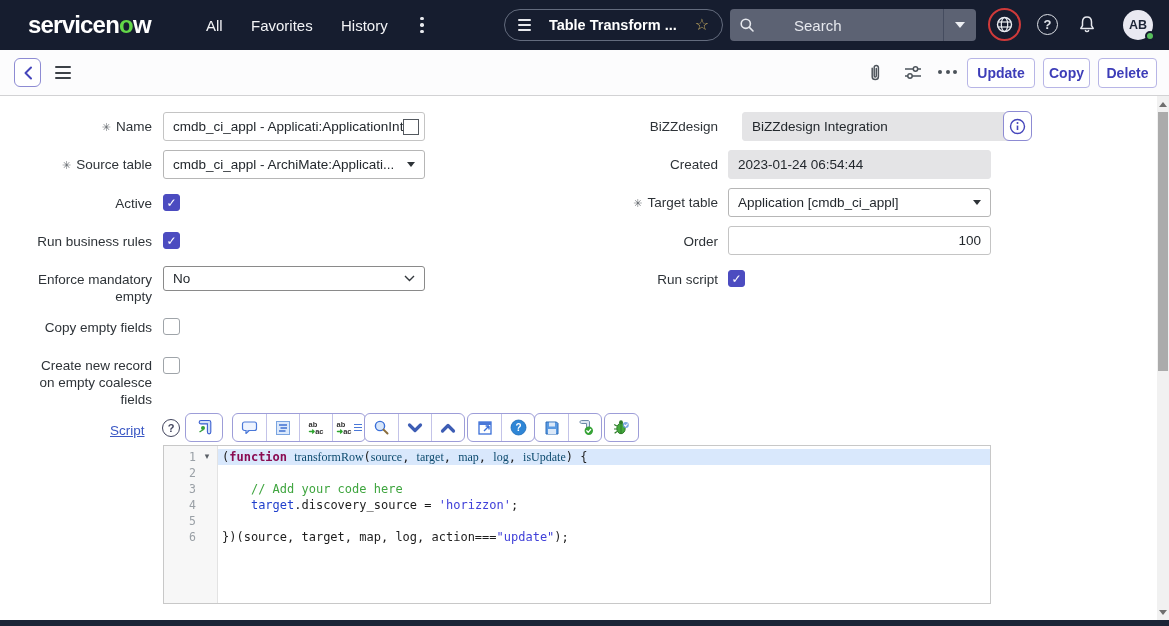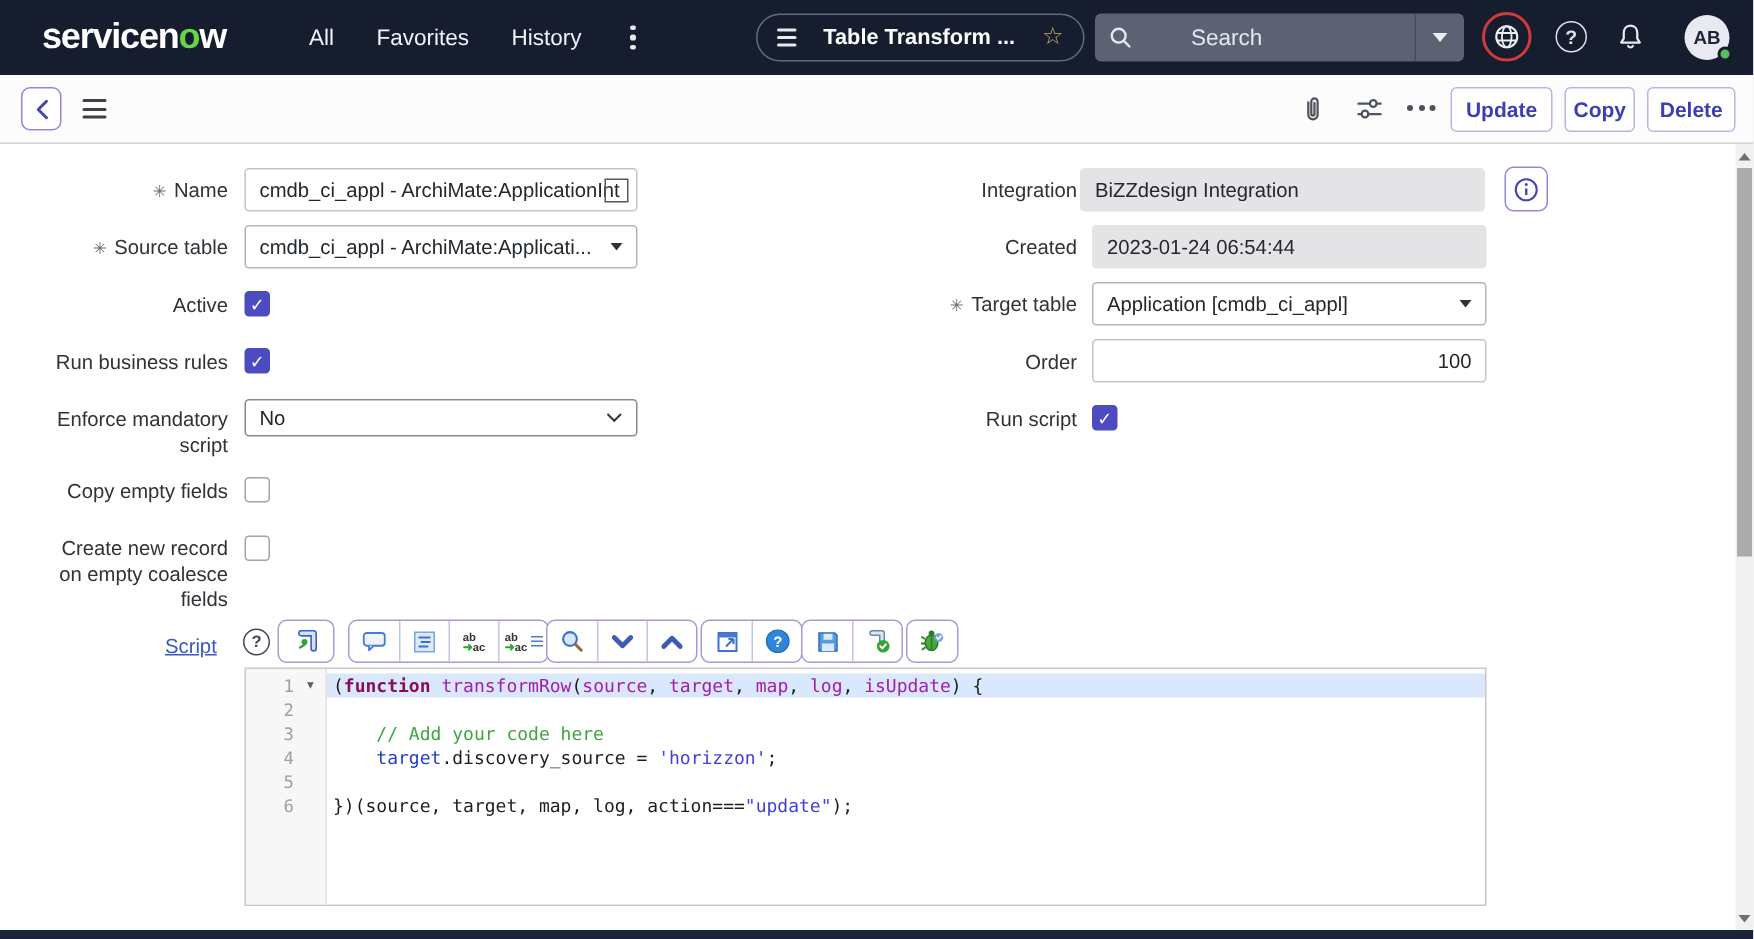--- a/index.html
+++ b/index.html
@@ -117,21 +117,21 @@
   .gutter-bg{position:absolute;left:0;top:0;bottom:0;width:54px;background:#f7f7f7;
              border-right:1px solid #e3e3e3;}
   .code-body{position:absolute;left:0;top:3px;right:0;}
   .cline{display:flex;height:16px;position:relative;}
   .ln{width:32px;text-align:right;color:#9aa0a6;font-size:11.5px;line-height:16px;flex:none;
       font-family:"DejaVu Sans Mono",monospace;}
   .fold{width:22px;text-align:center;color:#5a5f66;font-size:9px;line-height:15px;flex:none;}
   .code{flex:1;font-family:"DejaVu Sans Mono",monospace;font-size:12px;line-height:16px;
         white-space:pre;padding-left:4px;}
   .cline.active .code{background:#d9e8fc;}
-  .tok-p{color:#1d1d1d;} .tok-k{color:#8a0c52;font-weight:bold;} .tok-d{color:#a21caf;}
+  .tok-p{color:#1d1d1d;} .tok-k{color:#8a0c52;font-weight:bold;} .tok-d{color:#0c4a6e;font-family:Liberation Serif, serif;}
   .tok-v{color:#2140cc;} .tok-c{color:#3fa53f;} .tok-s{color:#4040d9;}
 
   
   .scrollbar{position:absolute;right:0;top:96px;width:12px;height:524px;background:#f1f1f1;}
   .sb-btn{position:absolute;left:0;width:12px;height:16px;display:flex;align-items:center;
           justify-content:center;cursor:pointer;}
   .sb-up{top:0;} .sb-down{bottom:0;}
   .sb-up i{width:0;height:0;border-left:4px solid transparent;border-right:4px solid transparent;
            border-bottom:5px solid #6f6f6f;}
   .sb-down i{width:0;height:0;border-left:4px solid transparent;border-right:4px solid transparent;
@@ -230,58 +230,58 @@
     <button class="hbtn btn-update">Update</button>
     <button class="hbtn btn-copy">Copy</button>
     <button class="hbtn btn-delete">Delete</button>
   </div>
 
   <div class="flabel lcol" style="top:119px;">
     <span class="req">✳</span>
     <span>Name</span>
   </div>
   <div class="input" style="left:163px;top:112px;width:262px;">
-    <span class="clip-text">cmdb_ci_appl - ArchiMate:ApplicationInt</span>
+    <span class="clip-text">cmdb_ci_appl - Applicati:ApplicationInt</span>
     <span class="cursor-box"></span>
   </div>
 
   <div class="flabel lcol" style="top:157px;">
     <span class="req">✳</span>
     <span>Source table</span>
   </div>
   <div class="selbox" style="left:163px;top:150px;width:262px;">
     <span class="selval">cmdb_ci_appl - ArchiMate:Applicati...</span>
     <span class="tri"></span>
   </div>
 
   <div class="flabel lcol" style="top:196px;">Active</div>
   <div class="cb checked" style="left:163px;top:194px;">✓</div>
 
   <div class="flabel lcol" style="top:234px;">Run business rules</div>
   <div class="cb checked" style="left:163px;top:232px;">✓</div>
 
-  <div class="flabel wrap" style="left:28px;width:124px;top:271px;">Enforce mandatory script</div>
+  <div class="flabel wrap" style="left:28px;width:124px;top:271px;">Enforce mandatory empty</div>
   <div class="selbox native-select" style="left:163px;top:266px;width:262px;">
     <span class="selval">No</span>
     <svg width="11" height="7" viewBox="0 0 11 7">
       <polyline points="1,1 5.5,5.5 10,1" fill="none" stroke="#33383d" stroke-width="1.4"></polyline>
     </svg>
   </div>
 
   <div class="flabel lcol" style="top:320px;">Copy empty fields</div>
   <div class="cb unchecked" style="left:163px;top:318px;"></div>
 
   <div class="flabel wrap" style="left:28px;width:124px;top:357px;">Create new record on empty coalesce fields</div>
   <div class="cb unchecked" style="left:163px;top:357px;"></div>
 
   <div class="script-link" style="left:110px;top:423px;">Script</div>
   <div class="help-script">?</div>
 
-  <div class="flabel rcol" style="top:119px;">Integration</div>
-  <div class="rofield" style="left:720px;top:112px;width:270px;">
+  <div class="flabel rcol" style="top:119px;">BiZZdesign</div>
+  <div class="rofield" style="left:742px;top:112px;width:270px;">
     <span class="clip-text">BiZZdesign Integration</span>
   </div>
   <div class="info-btn">
     <svg width="17" height="17" viewBox="0 0 17 17">
       <circle cx="8.5" cy="8.5" r="7" fill="none" stroke="#4545bb" stroke-width="1.4"></circle>
       <line x1="8.5" y1="7.6" x2="8.5" y2="12" stroke="#4545bb" stroke-width="1.6"></line>
       <circle cx="8.5" cy="5" r="1" fill="#4545bb"></circle>
     </svg>
   </div>
 

